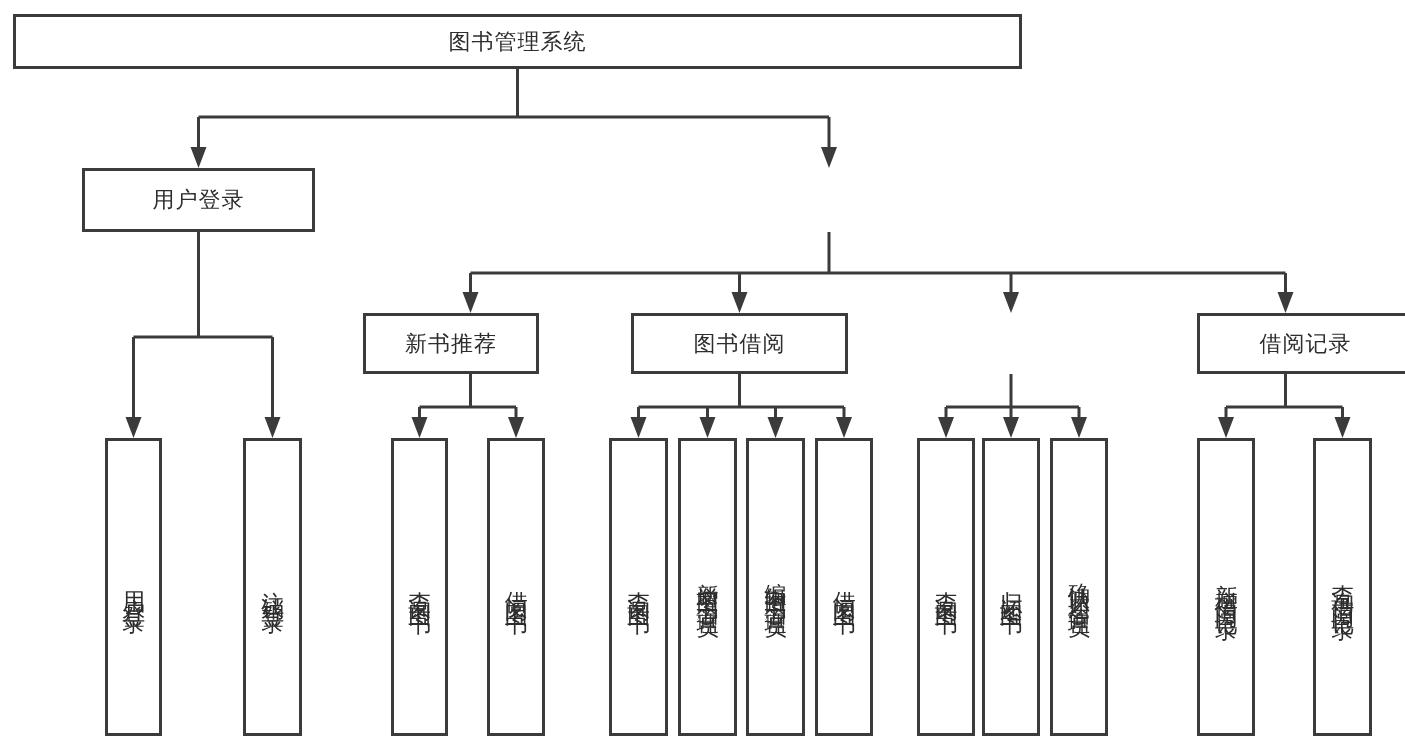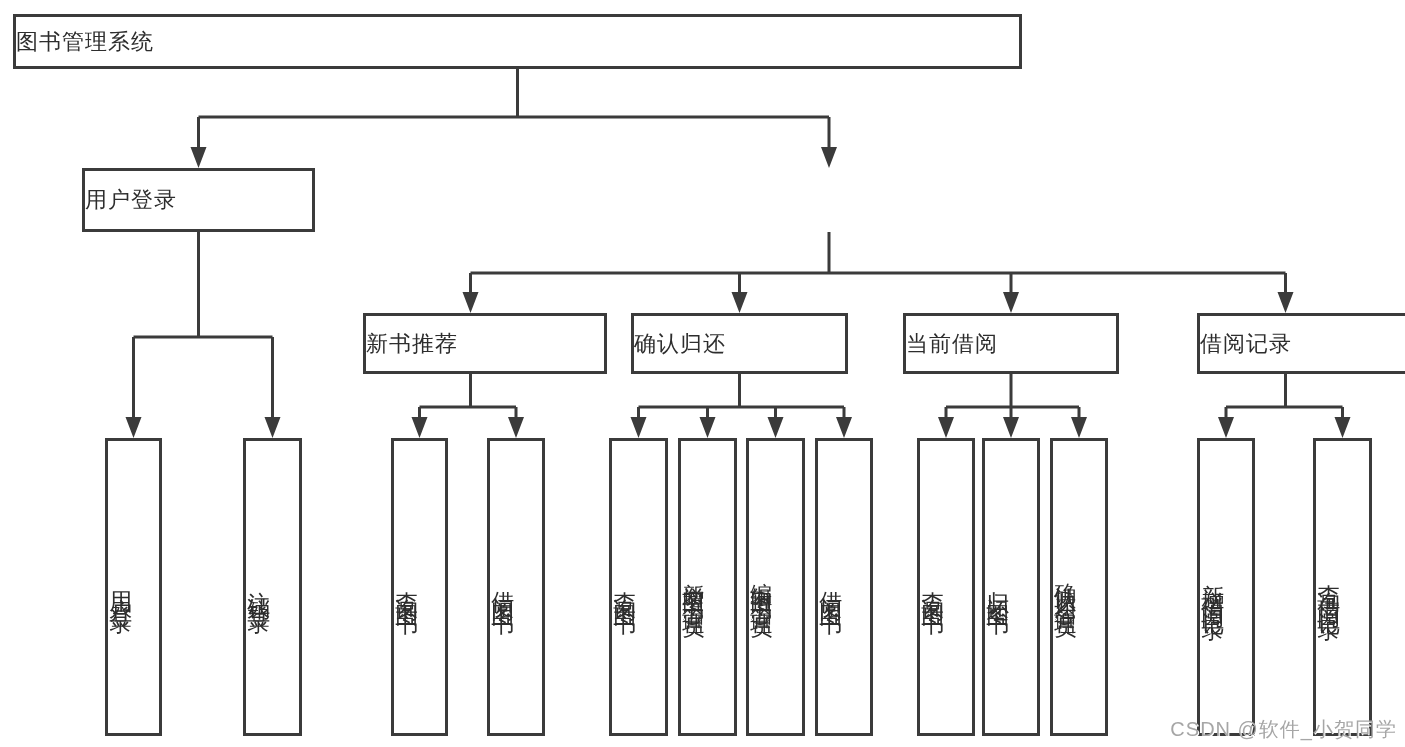--- a/index.html
+++ b/index.html
@@ -17,21 +17,21 @@
   }
   .canvas{
     position:relative;width:1405px;height:747px;background:var(--background);
   }
   .connectors{
     position:absolute;left:0;top:0;width:1405px;height:747px;
     color:var(--line);pointer-events:none;
   }
   .node{
     position:absolute;background:#fff;border:3px solid var(--border);
-    display:flex;align-items:center;
+    display:flex;align-items:center;justify-content:center;
   }
   .node span{
     color:var(--text);font-size:22px;letter-spacing:1px;white-space:nowrap;
   }
   .leaf{top:438px;height:298px;}
   .leaf span{
     writing-mode:vertical-rl;text-orientation:mixed;
     font-size:23px;letter-spacing:7px;line-height:1.1;white-space:nowrap;
   }
   .leaf.long span{letter-spacing:5px;font-size:22px;}
@@ -69,28 +69,25 @@
   </svg>
 
   <div class="node" style="left:13px;top:14px;width:1009px;height:55px">
     <span>图书管理系统</span>
   </div>
 
   <div class="node" style="left:82px;top:168px;width:233px;height:64px">
     <span>用户登录</span>
   </div>
 
-  <div class="node" style="left:363px;top:313px;width:244px;height:61px">
+  <div class="node" style="left:363px;top:313px;width:176px;height:61px">
     <span>新书推荐</span>
   </div>
   <div class="node" style="left:631px;top:313px;width:217px;height:61px">
-    <span>确认归还</span>
-  </div>
-  <div class="node" style="left:903px;top:313px;width:216px;height:61px">
-    <span>当前借阅</span>
+    <span>图书借阅</span>
   </div>
   <div class="node" style="left:1197px;top:313px;width:217px;height:61px">
     <span>借阅记录</span>
   </div>
 
   <div class="node leaf" style="left:105px;width:57px">
     <span>用户登录</span>
   </div>
   <div class="node leaf" style="left:243px;width:59px">
     <span>注销登录</span>
@@ -126,15 +123,14 @@
     <span>确认归还（管理员）</span>
   </div>
 
   <div class="node leaf" style="left:1197px;width:58px">
     <span>新增借阅记录</span>
   </div>
   <div class="node leaf" style="left:1313px;width:59px">
     <span>查询借阅记录</span>
   </div>
 
-  <div class="watermark">CSDN @软件_小贺同学</div>
 
 </div>
 
 </body></html>

